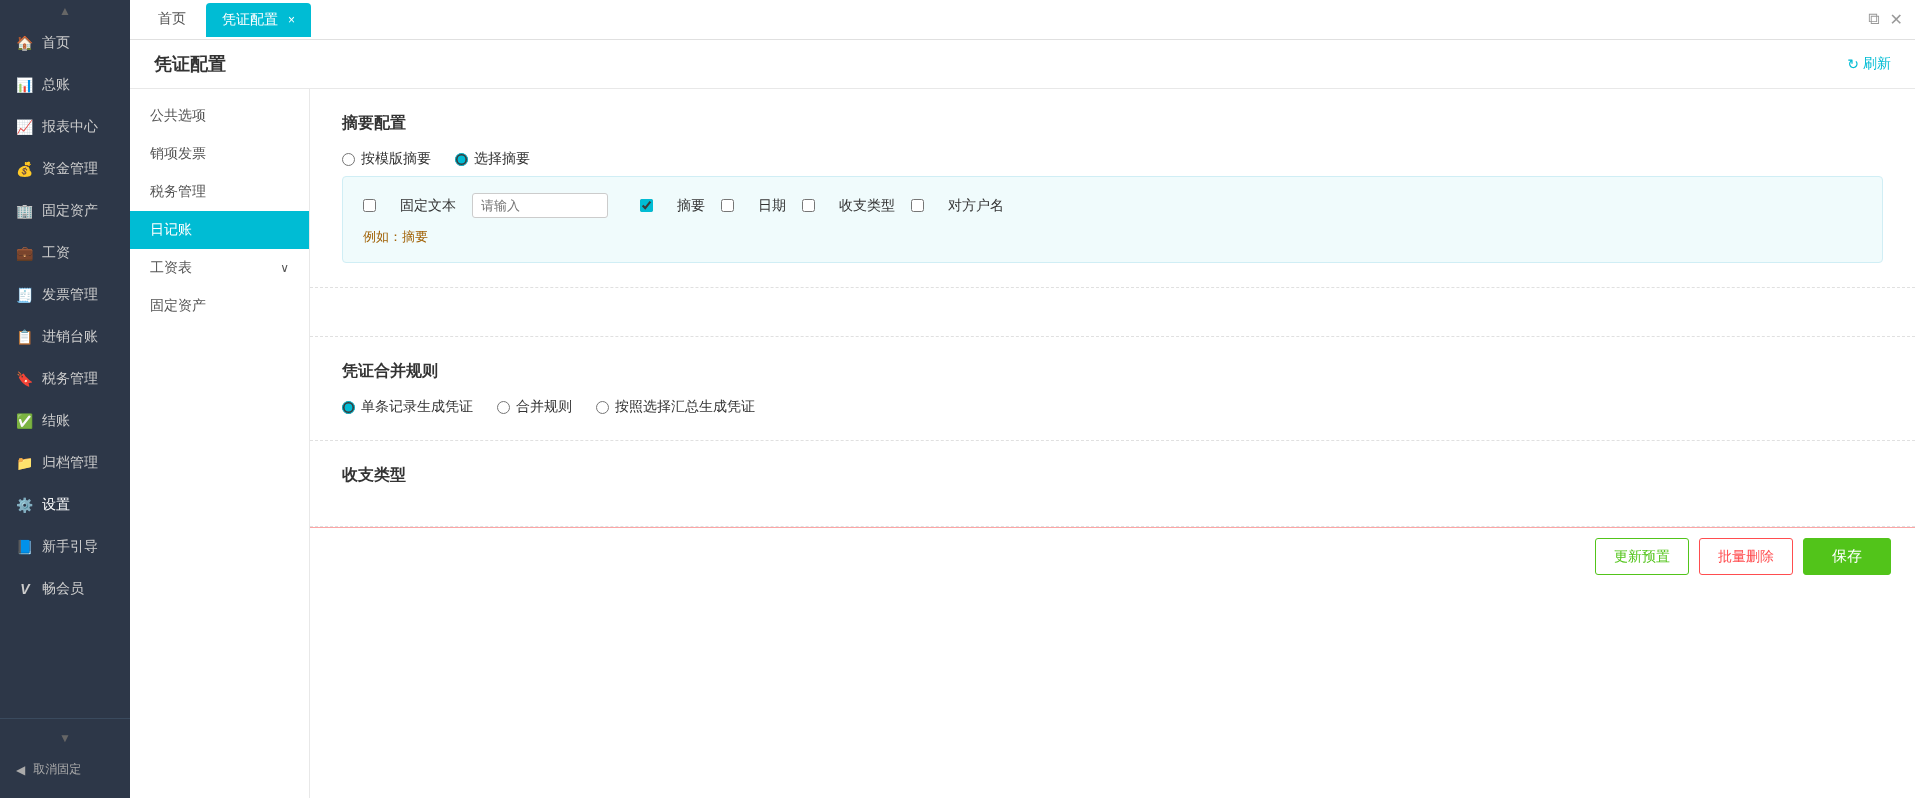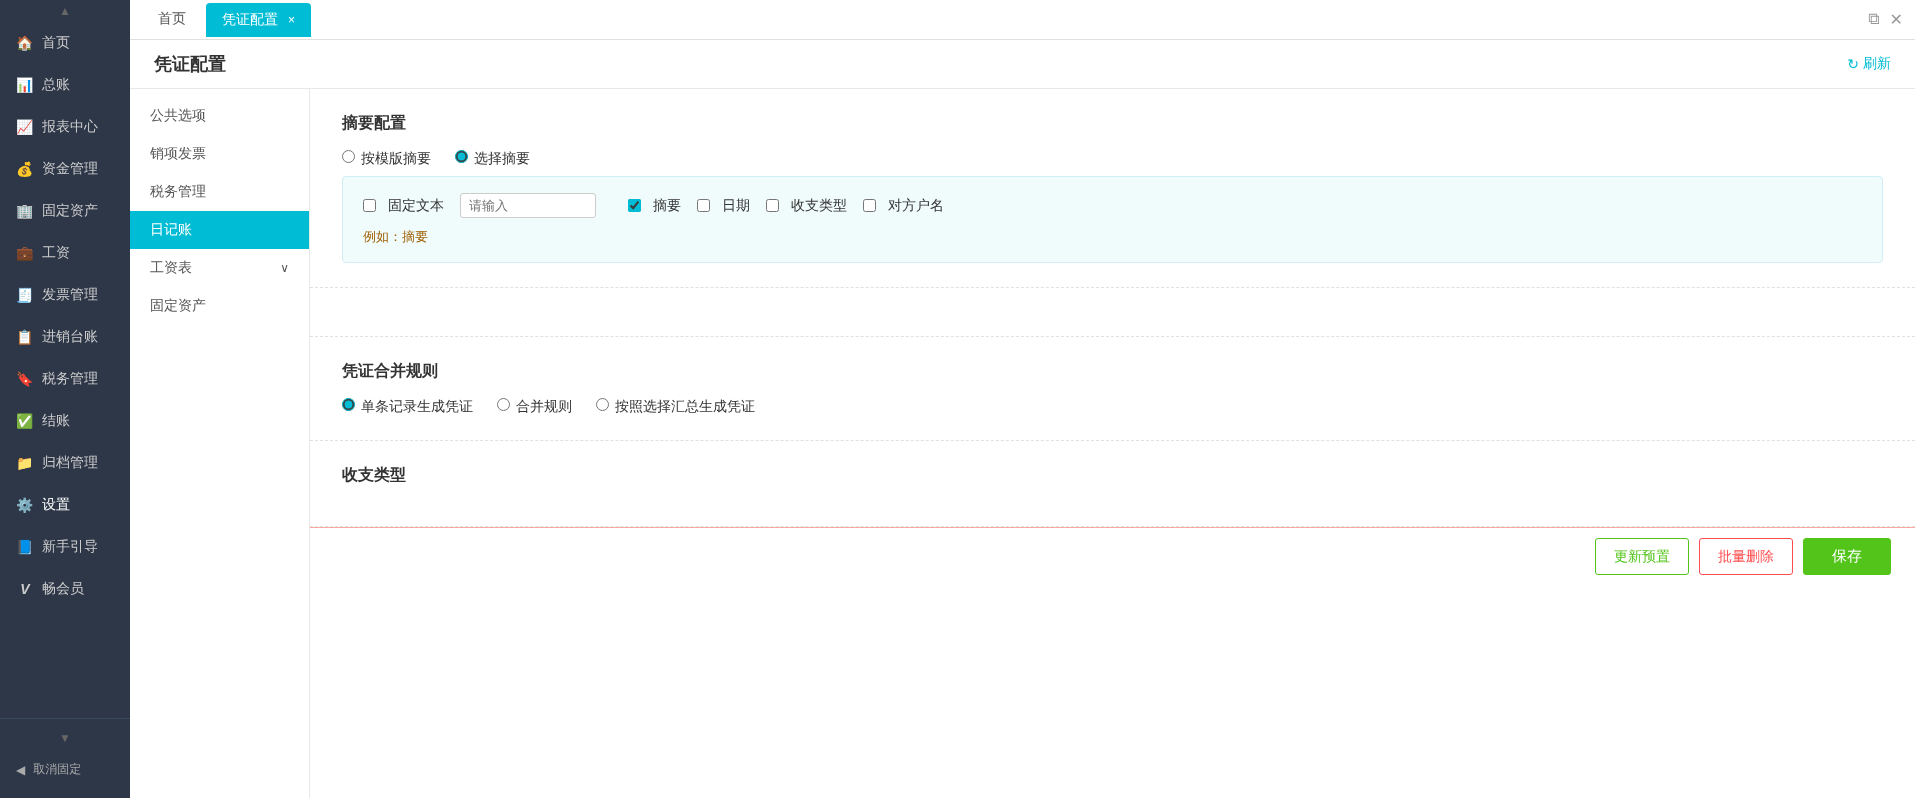--- a/index.html
+++ b/index.html
@@ -160,30 +160,30 @@
       margin-bottom: 16px;
     }
     .radio-group {
       display: flex;
       align-items: center;
       gap: 24px;
       flex-wrap: wrap;
     }
     .radio-option {
       display: flex;
-      align-items: flex-start;
+      align-items: center;
       gap: 6px;
       cursor: pointer;
       font-size: 14px;
     }
     .radio-option input[type="radio"] { cursor: pointer; accent-color: #00bcd4; }
     .checkbox-option {
       display: flex;
       align-items: center;
-      gap: 12px;
+      gap: 24px;
       cursor: pointer;
       font-size: 14px;
     }
     .checkbox-option input[type="checkbox"] { cursor: pointer; accent-color: #00bcd4; }
 
     
     .summary-config-box {
       background: #f0fbfc;
       border: 1px solid #d0eef5;
       border-radius: 4px;

